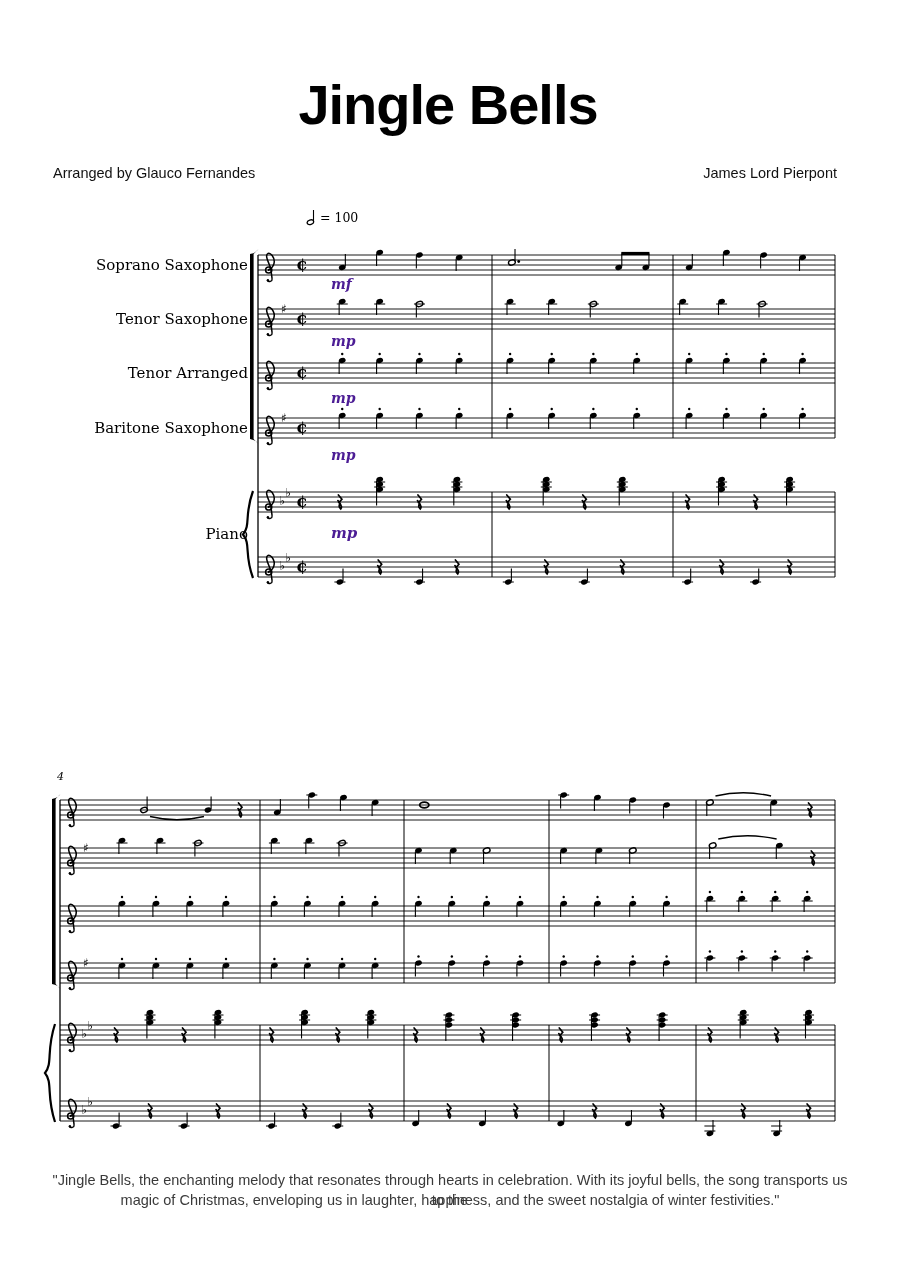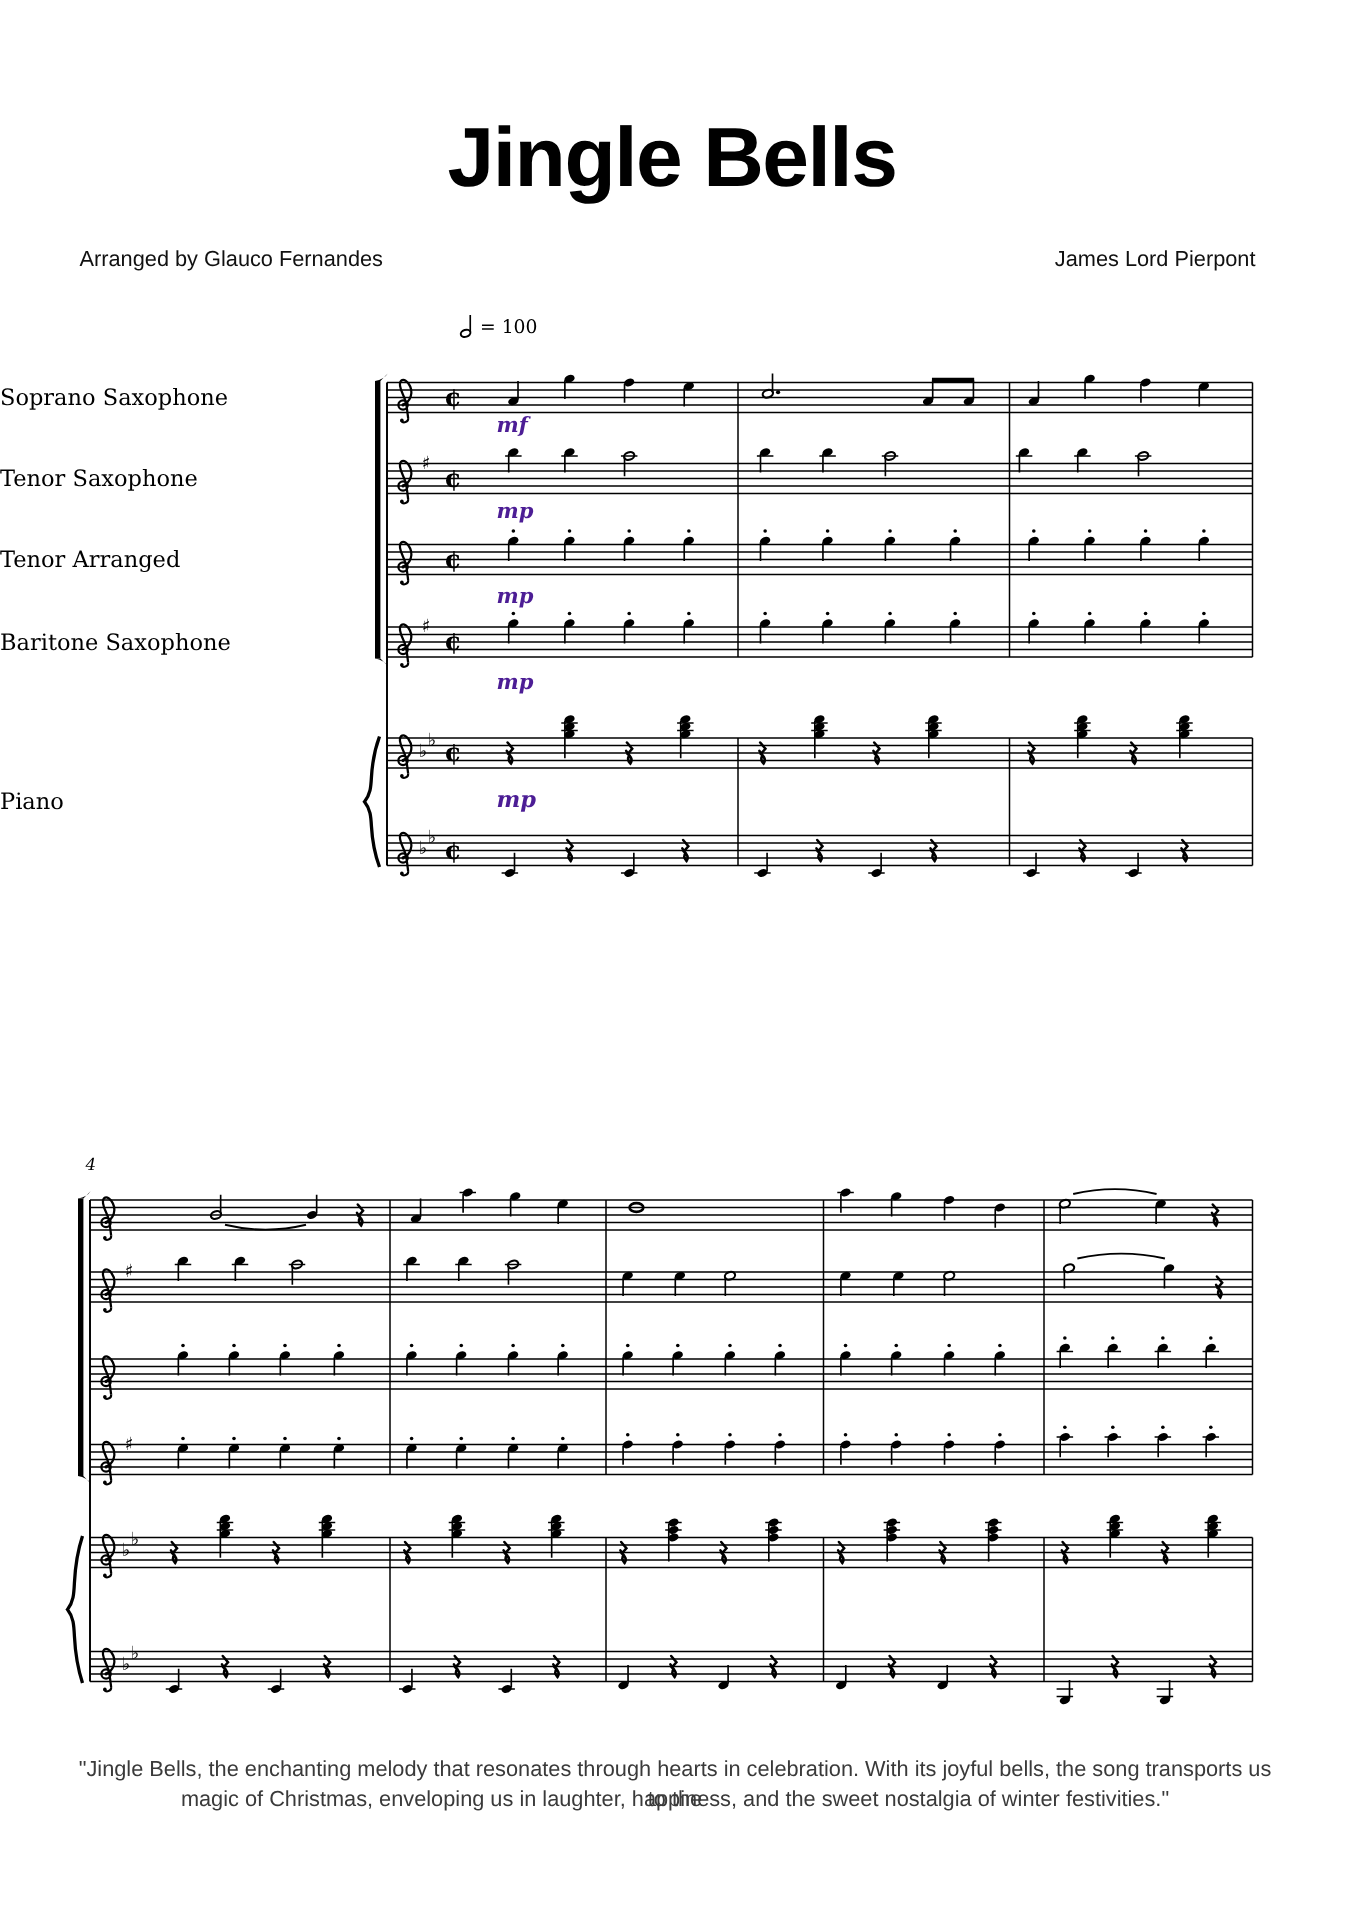--- a/index.html
+++ b/index.html
@@ -3,21 +3,21 @@
 <meta charset="utf-8">
 <style>
   html,body{margin:0;padding:0;background:#e8e8e8;}
   .page{position:relative;width:900px;height:1274px;background:#ffffff;overflow:hidden;
         font-family:"Liberation Sans",sans-serif;color:#000;}
   .title{position:absolute;top:72px;left:0;width:896px;margin:0;text-align:center;
          font-family:"Liberation Sans",sans-serif;font-weight:700;font-size:56px;letter-spacing:-1px;}
   .credit{position:absolute;top:165px;font-size:14.5px;color:#111;}
   .credit.left{left:53px;}
   .credit.right{right:63px;text-align:left;}
-  .inst-label{position:absolute;left:0;width:248px;text-align:left;
+  .inst-label{position:absolute;left:0;width:248px;text-align:right;
               font-family:"DejaVu Serif","Liberation Serif",serif;font-size:15px;color:#000;}
   .dyn{position:absolute;font-family:"DejaVu Serif","Liberation Serif",serif;
        font-style:italic;font-weight:bold;font-size:14px;color:#4c1d95;}
   .tempo{position:absolute;left:306px;top:209px;font-family:"DejaVu Serif","Liberation Serif",serif;
          font-size:12.5px;display:flex;align-items:center;gap:3px;}
   .tempo svg{margin-top:-2px;}
   .measure-num{position:absolute;left:57px;top:770px;font-family:"DejaVu Serif","Liberation Serif",serif;
                font-style:italic;font-size:11px;}
   .quote{position:absolute;left:50px;right:50px;text-align:center;font-size:14.5px;
          color:#3a3a3a;line-height:20px;}

